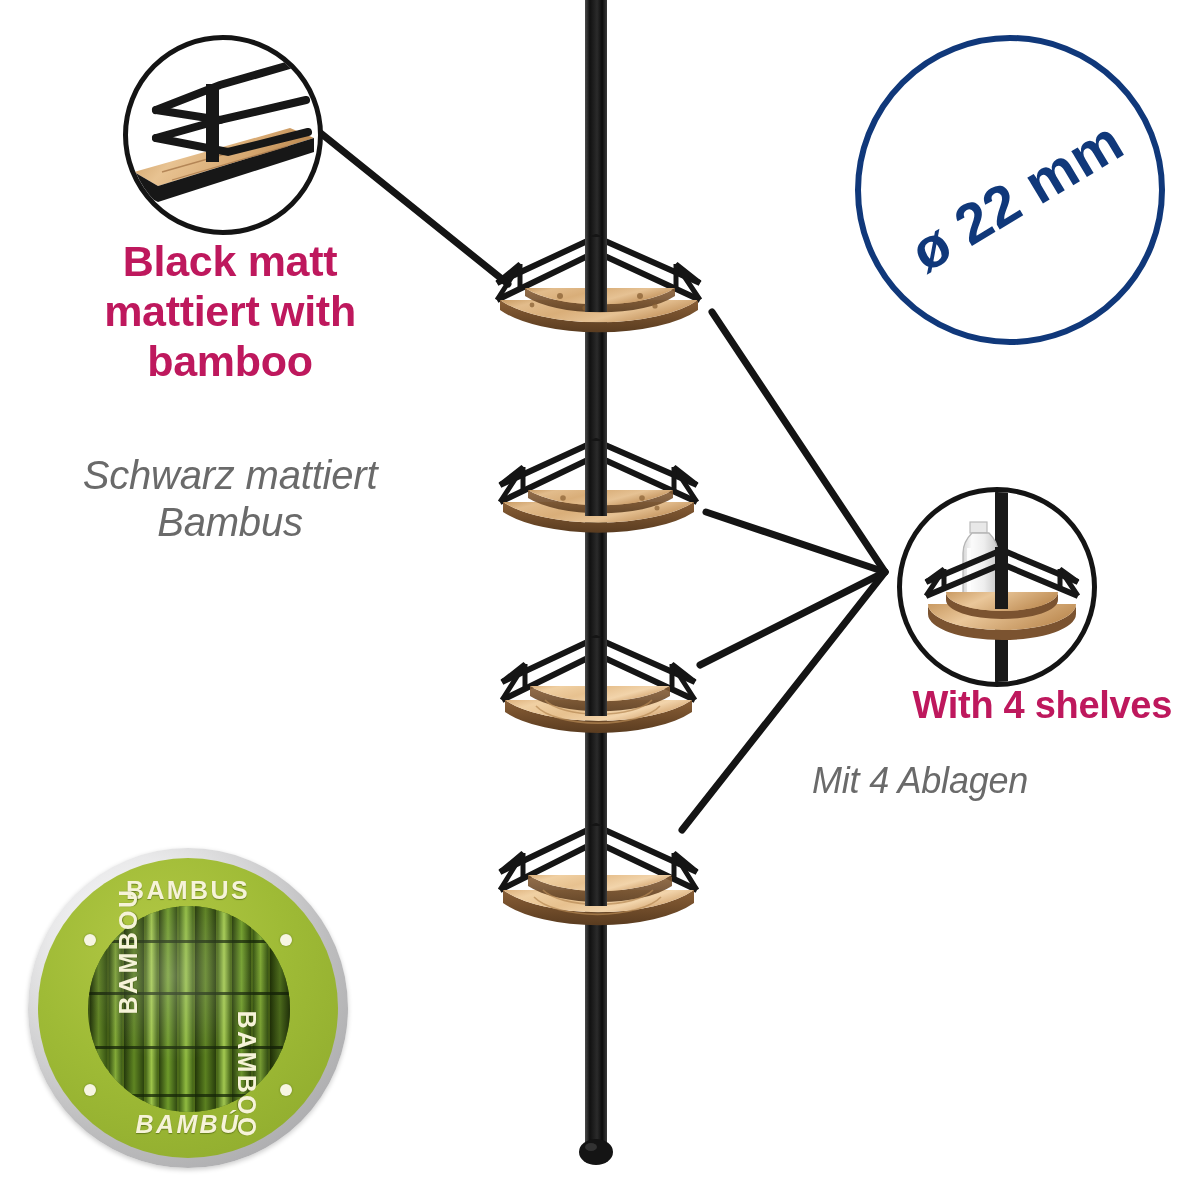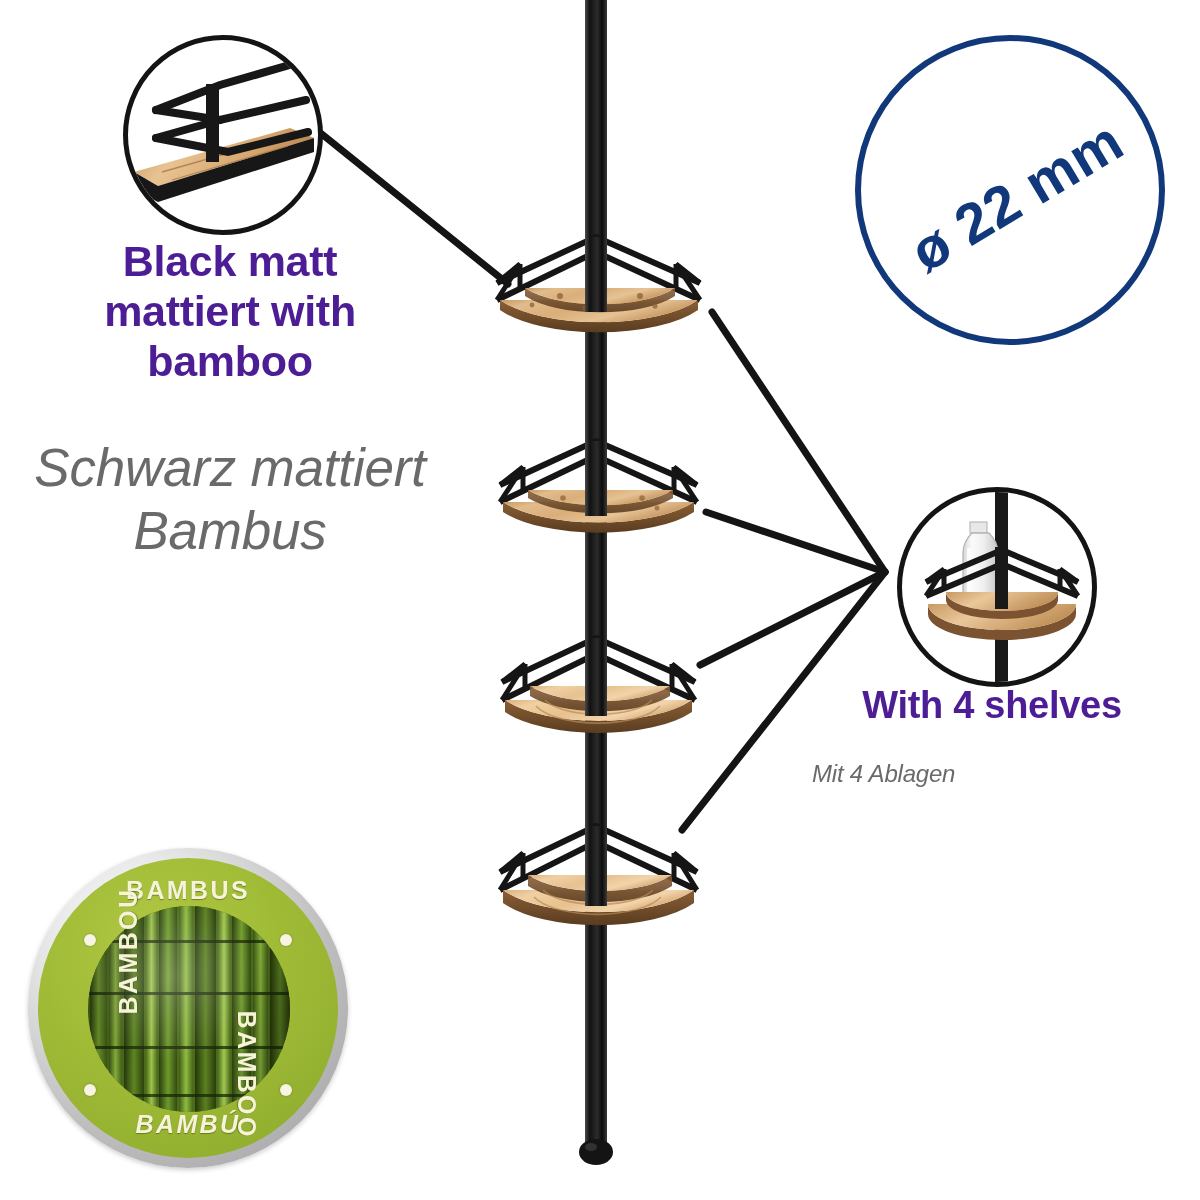--- a/index.html
+++ b/index.html
@@ -10,39 +10,39 @@
     overflow:hidden;
     position:relative;
   }
   #stage{position:absolute;left:0;top:0;width:1200px;height:1200px;}
 
   
   .feature-en{
     position:absolute;
     text-align:center;
     font-weight:700;
-    color:#4c1d95;
+    color:#be185d;
     line-height:1.16;
     letter-spacing:-0.3px;
   }
   .feature-de{
     position:absolute;
     text-align:center;
     font-style:italic;
     font-weight:400;
     color:#6a6a6a;
     line-height:1.18;
     letter-spacing:-0.2px;
   }
 
   #left-en{left:20px;top:237px;width:420px;font-size:43px;}
-  #left-de{left:20px;top:437px;width:420px;font-size:53px;}
-
-  #right-en{left:812px;top:683px;width:360px;font-size:38px;text-align:center;}
-  #right-de{left:812px;top:760px;width:380px;font-size:24px;text-align:left;}
+  #left-de{left:20px;top:452px;width:420px;font-size:40px;}
+
+  #right-en{left:812px;top:683px;width:360px;font-size:38px;text-align:right;}
+  #right-de{left:812px;top:760px;width:380px;font-size:36px;text-align:left;}
 
   
   #dia-badge{
     position:absolute;left:855px;top:35px;width:310px;height:310px;
     border:6px solid #10387a;border-radius:50%;
     background:#ffffff;
     box-sizing:border-box;
   }
   #dia-label{
     position:absolute;left:0;top:0;width:310px;height:310px;

